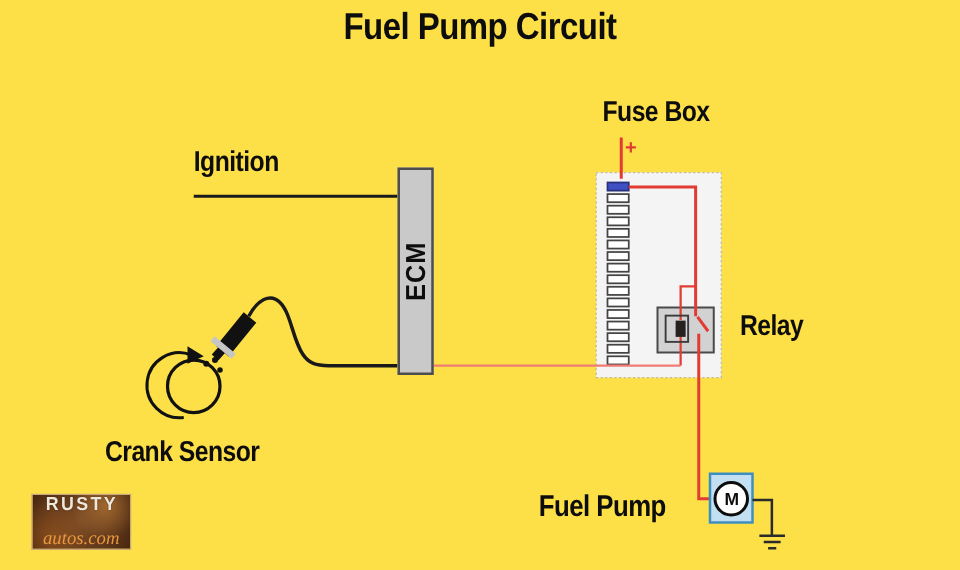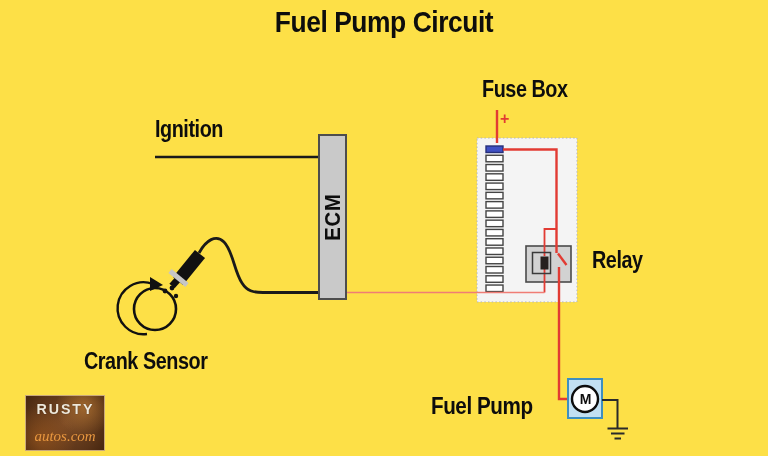--- a/index.html
+++ b/index.html
@@ -30,21 +30,21 @@
   }
   #ecm-label{
     transform:rotate(-90deg) scaleX(.92);font-weight:bold;font-size:22px;
     color:#0d0d0d;letter-spacing:1px;white-space:nowrap;
   }
   #motor-label{
     position:absolute;left:577px;top:391px;width:17px;text-align:center;
     font-weight:bold;font-size:14px;color:#0d0d0d;
   }
   #logo{
-    position:absolute;left:25px;top:395px;width:80px;height:56px;
+    position:absolute;left:25px;top:395px;width:80px;height:45px;
     box-sizing:border-box;border:1px solid var(--logo-border);
     background:
       radial-gradient(circle at 75% 20%, rgba(210,140,60,.55), rgba(0,0,0,0) 40%),
       radial-gradient(circle at 20% 80%, rgba(160,90,30,.6), rgba(0,0,0,0) 45%),
       radial-gradient(circle at 50% 50%, #7a4a26, #5a3418 70%, #46260f 100%);
     display:flex;flex-direction:column;align-items:center;justify-content:center;
   }
   #logo-line1{
     color:var(--logo-text);font-weight:bold;font-size:15px;letter-spacing:2px;
     transform:scaleX(.95);line-height:1;text-shadow:0 0 1px #3a2410;

